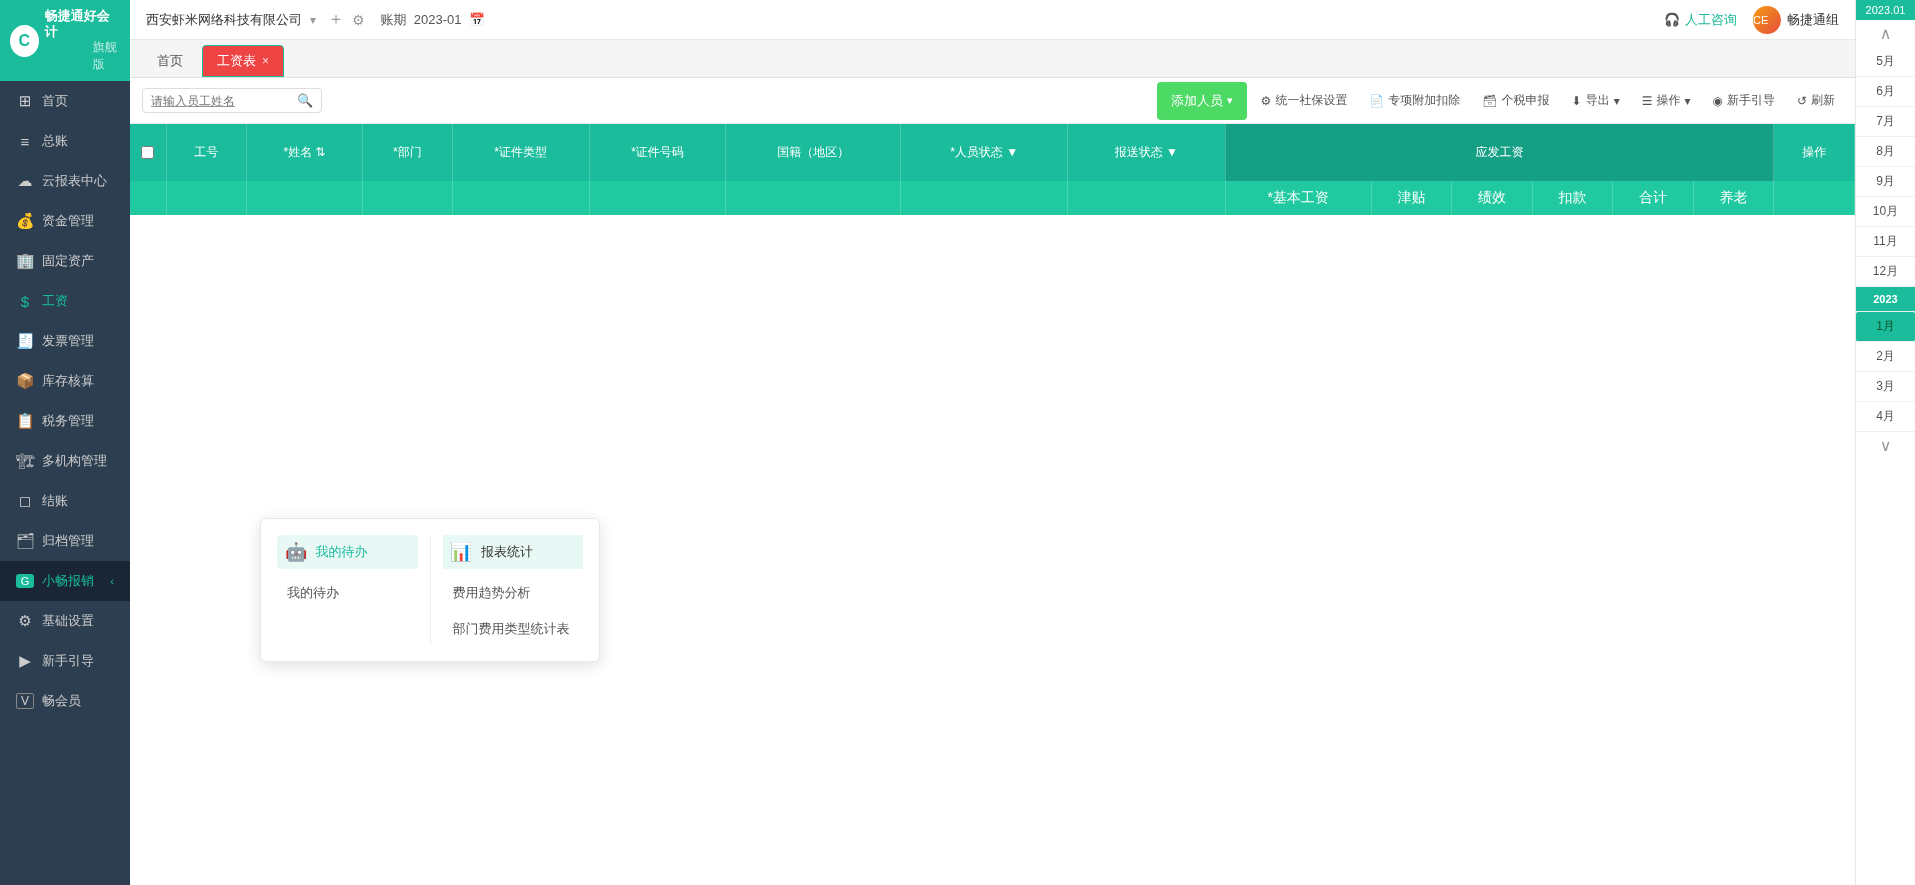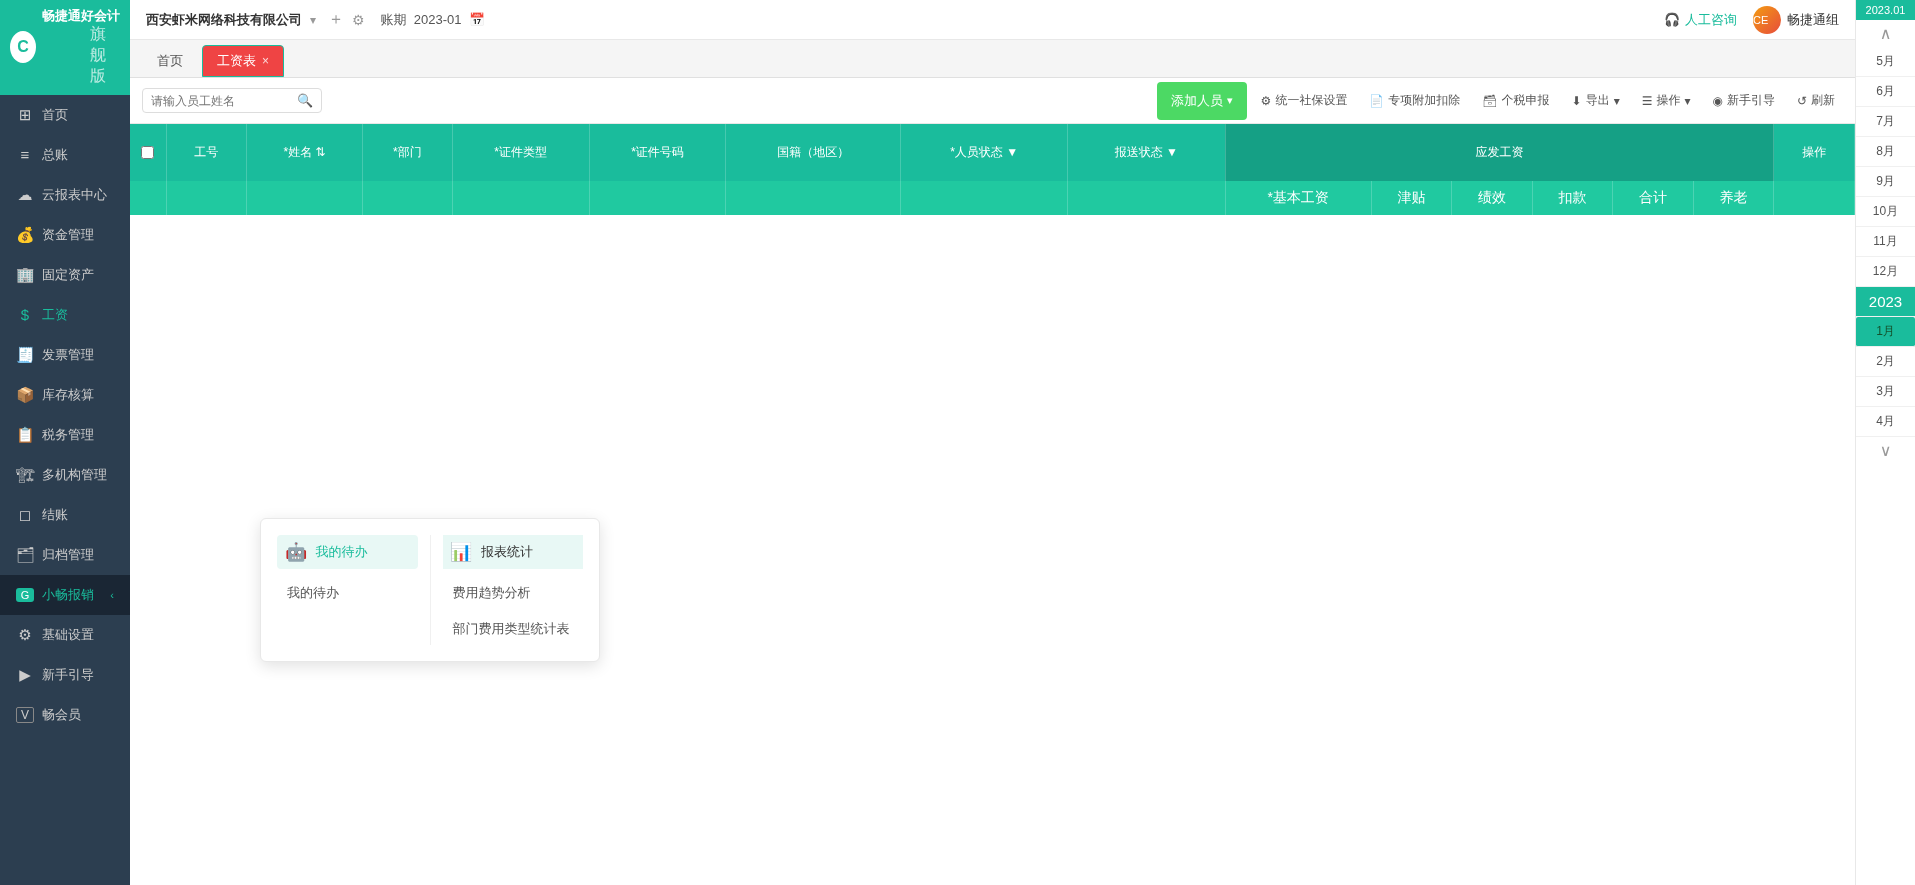--- a/index.html
+++ b/index.html
@@ -23,21 +23,21 @@
       gap: 6px;
     }
     .sidebar-logo-icon {
       width: 32px; height: 32px;
       background: white;
       border-radius: 50%;
       display: flex; align-items: center; justify-content: center;
       color: #1abc9c; font-size: 16px; font-weight: bold;
     }
     .sidebar-logo-text { color: white; font-size: 13px; font-weight: bold; line-height: 1.2; }
-    .sidebar-logo-sub { color: rgba(255,255,255,0.7); font-size: 16px; margin-left: 48px; }
+    .sidebar-logo-sub { color: rgba(255,255,255,0.7); font-size: 12px; margin-left: 48px; }
     .sidebar-item {
       display: flex; align-items: center; gap: 8px;
       padding: 11px 16px;
       cursor: pointer; font-size: 13px; color: #ccc;
       transition: background 0.2s;
     }
     .sidebar-item.active { color: #1abc9c; }
     .sidebar-item-icon { font-size: 15px; width: 18px; text-align: center; }
     .sidebar-item.highlighted { background: #1a2634; color: #1abc9c; }
 
@@ -53,21 +53,21 @@
     
     .topbar {
       height: 40px;
       background: white;
       border-bottom: 1px solid #e8e8e8;
       display: flex;
       align-items: center;
       padding: 0 16px;
       gap: 8px;
     }
-    .company-name { font-size: 13px; color: #333; font-weight: 700; }
+    .company-name { font-size: 13px; color: #333; font-weight: 400; }
     .topbar-arrow { color: #999; font-size: 12px; cursor: pointer; }
     .topbar-plus { color: #999; font-size: 16px; cursor: pointer; margin-left: 4px; }
     .topbar-gear { color: #999; font-size: 14px; cursor: pointer; }
     .topbar-period { font-size: 13px; color: #555; margin-left: 8px; }
     .topbar-cal { color: #999; font-size: 13px; cursor: pointer; }
     .topbar-right { margin-left: auto; display: flex; align-items: center; gap: 16px; }
     .topbar-service { display: flex; align-items: center; gap: 4px; color: #1abc9c; font-size: 13px; cursor: pointer; }
     .topbar-user { display: flex; align-items: center; gap: 6px; font-size: 13px; color: #333; cursor: pointer; }
     .user-avatar {
       width: 28px; height: 28px; border-radius: 50%;
@@ -112,21 +112,21 @@
       padding: 0 12px;
       gap: 12px;
     }
     .search-box {
       display: flex; align-items: center;
       border: 1px solid #ddd; border-radius: 4px;
       padding: 4px 8px; gap: 6px; background: white;
     }
     .search-input {
       border: none; outline: none; font-size: 12px; color: #999;
-      width: 140px; background: transparent;
+      width: 140px; background: transparent; text-decoration: underline;
     }
     .search-icon { color: #ccc; font-size: 13px; cursor: pointer; }
     .toolbar-right { margin-left: auto; display: flex; align-items: center; gap: 6px; }
     .btn-add {
       background: #4cd964;
       color: white;
       border: none;
       padding: 10px 14px;
       border-radius: 4px;
       font-size: 13px;
@@ -232,22 +232,22 @@
       border-bottom: 1px solid #f0f0f0;
     }
     .date-month.active {
       background: #1abc9c;
       color: #14532d;
       border-radius: 2px;
     }
     .date-month.current-year-label {
       background: #1abc9c;
       color: white;
-      font-size: 15px;
-      font-weight: normal;
+      font-size: 11px;
+      font-weight: bold;
     }
 
     
     .popup-menu {
       position: absolute;
       left: 130px;
       top: 440px;
       background: white;
       border: 1px solid #e8e8e8;
       border-radius: 6px;

